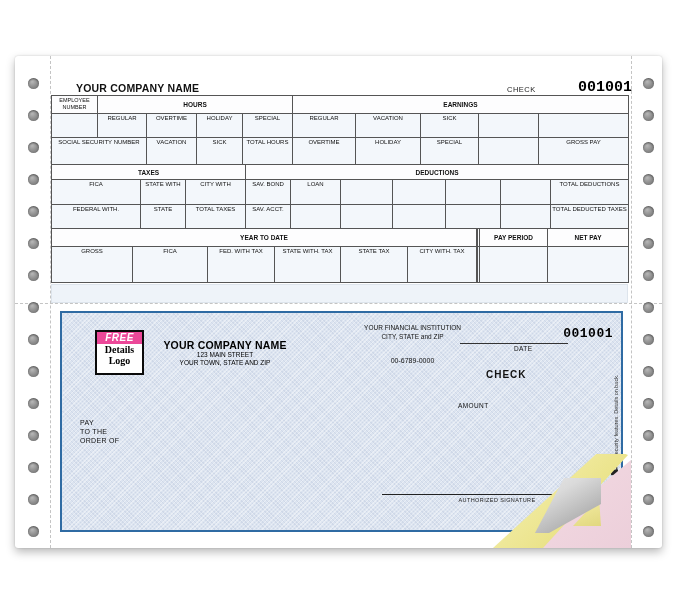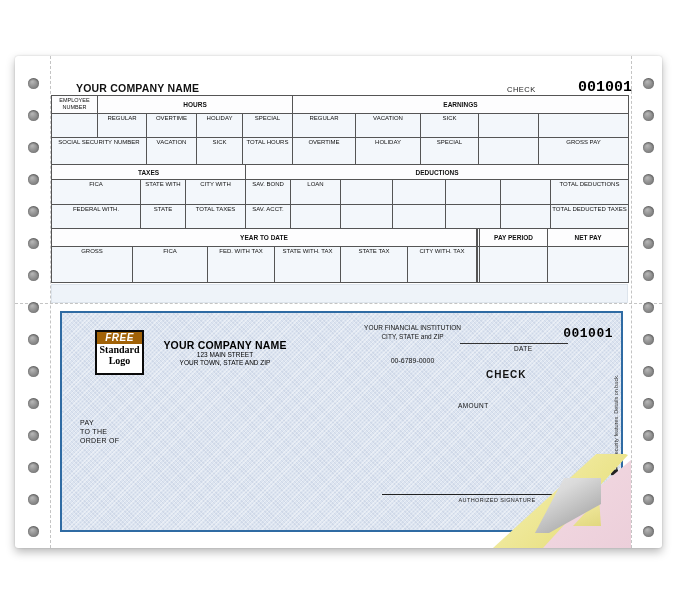--- a/index.html
+++ b/index.html
@@ -35,21 +35,21 @@
   
   #stubstrip{position:absolute;left:36px;top:228px;width:577px;height:19px;background:#eef3f9;border:1px solid #dde4ec;box-sizing:border-box;}
 
   
   #check{position:absolute;left:45px;top:255px;width:563px;height:221px;box-sizing:border-box;
     border:2px solid #2f6ba3;
     background-color:#dce4f0;
     background-image:repeating-linear-gradient(135deg,rgba(255,255,255,.4) 0 1px,rgba(0,0,0,0) 1px 3px),
                      repeating-linear-gradient(45deg,rgba(90,110,160,.10) 0 1px,rgba(0,0,0,0) 1px 3px);}
   #logo{position:absolute;left:33px;top:17px;width:49px;height:45px;background:#fff;border:2px solid #0a0a0a;box-sizing:border-box;text-align:center;}
-  #logo .band{background:#a16207;color:#fff;font-weight:bold;font-style:italic;font-size:10px;line-height:12px;letter-spacing:.5px;}
+  #logo .band{background:#ec4899;color:#fff;font-weight:bold;font-style:italic;font-size:10px;line-height:12px;letter-spacing:.5px;}
   #logo .st{font-family:"Liberation Serif",serif;font-weight:bold;font-size:10px;line-height:11px;color:#000;}
   .co-block{position:absolute;left:88px;top:26px;width:150px;text-align:center;color:#000;}
   .co-name{font-size:10.5px;font-weight:bold;letter-spacing:.2px;}
   .co-addr{font-size:6.5px;line-height:8px;}
   .bank-block{position:absolute;left:288px;top:11px;width:125px;text-align:center;color:#111;font-size:6.5px;line-height:8.5px;}
   .fraction{position:absolute;left:288px;top:44px;width:125px;text-align:center;font-size:7px;color:#111;}
   .date-line{position:absolute;left:398px;top:30px;width:108px;border-top:1px solid #333;}
   .date-lbl{position:absolute;left:452px;top:32px;font-size:6.5px;color:#111;letter-spacing:.4px;}
   .chk-lbl{position:absolute;left:424px;top:56px;font-size:10px;font-weight:bold;letter-spacing:1px;color:#111;}
   .amt-lbl{position:absolute;left:396px;top:89px;font-size:6.5px;color:#111;letter-spacing:.4px;}
@@ -172,21 +172,21 @@
         <div class="c h36 dbl" style="width:71px"></div>
         <div class="c h36" style="width:81px"></div>
       </div>
     </div>
 
     <div id="stubstrip"></div>
 
     <div id="check">
       <div id="logo">
         <div class="band">FREE</div>
-        <div class="st">Standard</div>
+        <div class="st">Details</div>
         <div class="st">Logo</div>
       </div>
 
       <div class="co-block">
         <div class="co-name">YOUR COMPANY NAME</div>
         <div class="co-addr">123 MAIN STREET</div>
         <div class="co-addr">YOUR TOWN, STATE AND ZIP</div>
       </div>
 
       <div class="bank-block">

